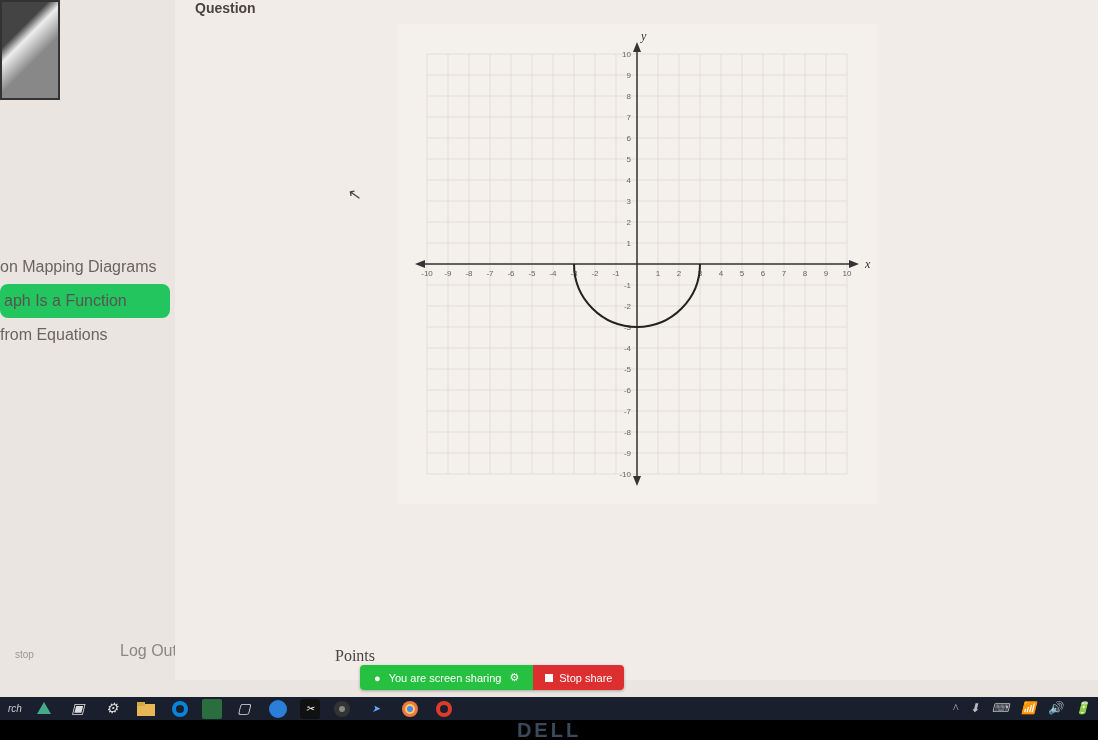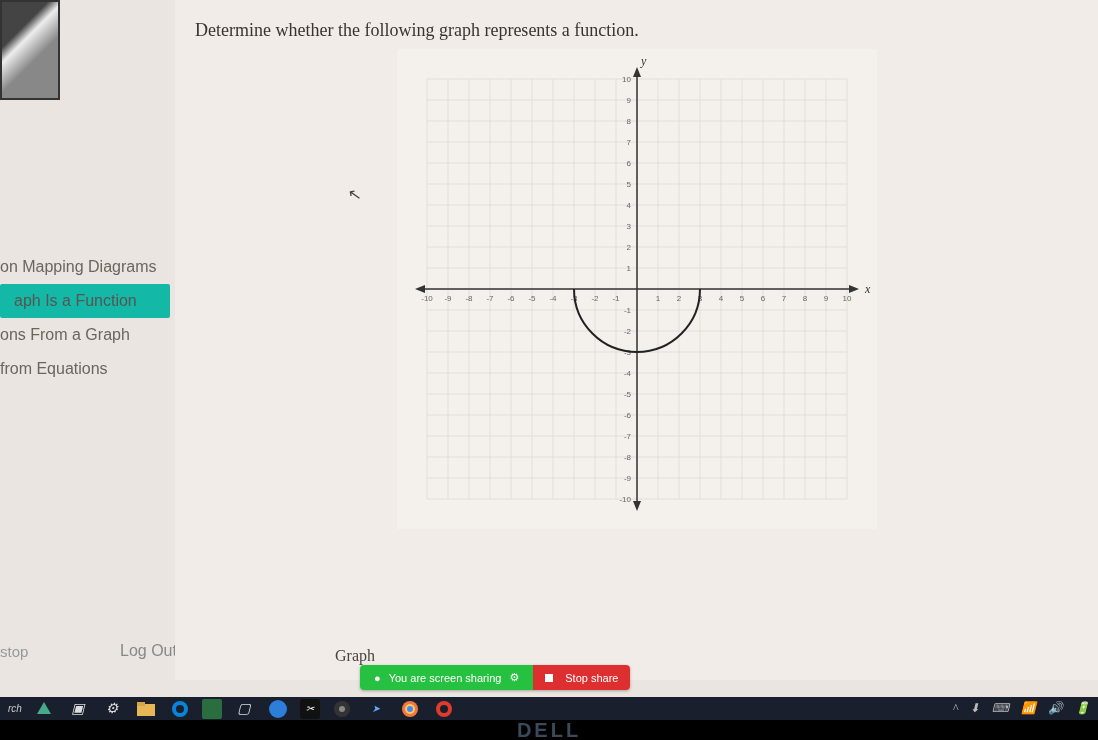--- a/index.html
+++ b/index.html
@@ -25,35 +25,35 @@
   width: 170px;
   font-family: Arial, sans-serif;
 }
 .side-item {
   font-size: 16px;
   color: #6b6560;
   padding: 8px 4px 8px 0;
   cursor: pointer;
 }
 .side-item.active {
-  background: #14b8a6;
+  background: #22c55e;
   color: #595451;
   font-weight: 500;
-  padding-left: 14px;
-  border-radius: 2px;
+  padding-left: 4px;
+  border-radius: 8px;
 }
 .logout {
   position: absolute;
   left: 120px;
   bottom: 80px;
   font-size: 16px;
   color: #888;
   font-family: Arial,sans-serif;
 }
-.stop { position:absolute; left:0; bottom:80px; font-size:15px; color:#999; font-family: Arial,sans-serif;}
+.stop { position:absolute; left:15px; bottom:80px; font-size:10px; color:#999; font-family: Arial,sans-serif;}
 .main {
   position: absolute;
   left: 175px;
   top: 0;
   right: 0;
   bottom: 60px;
   background: #f1ece8;
   padding: 0 20px 20px 20px;
 }
 .qlabel {
@@ -103,21 +103,21 @@
   color:#fff;
   padding: 6px 14px;
   display:flex;
   align-items:center;
   gap:8px;
 }
 .share-right {
   background:#dd2f2f;
   color:#fff;
   padding:6px 12px;
-  display:flex; align-items:center; gap:12px;
+  display:flex; align-items:center; gap:6px;
   cursor:pointer;
 }
 .stop-sq { width:8px;height:8px;background:#fff;display:inline-block;}
 .taskbar {
   position:absolute;
   left:0; right:0; bottom:20px;
   height: 23px;
   background:#1a1f2e;
   display:flex;
   align-items:center;
@@ -149,29 +149,28 @@
 }
 </style>
 </head>
 <body>
 
 <div class="thumb"></div>
 
 <div class="sidebar">
   <div class="side-item">on Mapping Diagrams</div>
   <div class="side-item active">aph Is a Function</div>
-  <div class="side-item">ons From a Graph</div>
   <div class="side-item">from Equations</div>
 </div>
 
 <div class="stop">stop</div>
 <div class="logout">Log Out</div>
 
 <div class="main">
-  <div class="prompt">Determine whether the following graph represents a function.</div>
+  <div class="qlabel">Question</div>
 
   <div class="graph-wrap">
     <svg class="graph" id="graph-svg" width="480" height="480">
         <line x1="30" y1="450" x2="30" y2="30" stroke="#d8d3cc" stroke-width="0.6"></line>
         <line x1="51" y1="450" x2="51" y2="30" stroke="#d8d3cc" stroke-width="0.6"></line>
         <line x1="72" y1="450" x2="72" y2="30" stroke="#d8d3cc" stroke-width="0.6"></line>
         <line x1="93" y1="450" x2="93" y2="30" stroke="#d8d3cc" stroke-width="0.6"></line>
         <line x1="114" y1="450" x2="114" y2="30" stroke="#d8d3cc" stroke-width="0.6"></line>
         <line x1="135" y1="450" x2="135" y2="30" stroke="#d8d3cc" stroke-width="0.6"></line>
         <line x1="156" y1="450" x2="156" y2="30" stroke="#d8d3cc" stroke-width="0.6"></line>
@@ -258,21 +257,21 @@
         <text x="234" y="33" font-size="8" text-anchor="end" fill="#666" font-family="Arial">10</text>
         <text x="468" y="244" font-size="12" font-style="italic" fill="#333" font-family="Georgia">x</text>
         <text x="244" y="16" font-size="12" font-style="italic" fill="#333" font-family="Georgia">y</text>
         <path d="M 177 240 A 63 63 0 0 0 303 240" stroke="#222" stroke-width="2" fill="none"></path>
       </svg>
   </div>
 </div>
 
 <span class="cursor">↖</span>
 
-<div class="answer-label">Graph</div>
+<div class="answer-label">Points</div>
 
 <div class="share-bar">
   <div class="share-left">
     <span>●</span>
     <span>You are screen sharing</span>
     <span>⚙</span>
   </div>
   <div class="share-right">
     <span class="stop-sq"></span>
     <span>Stop share</span>

